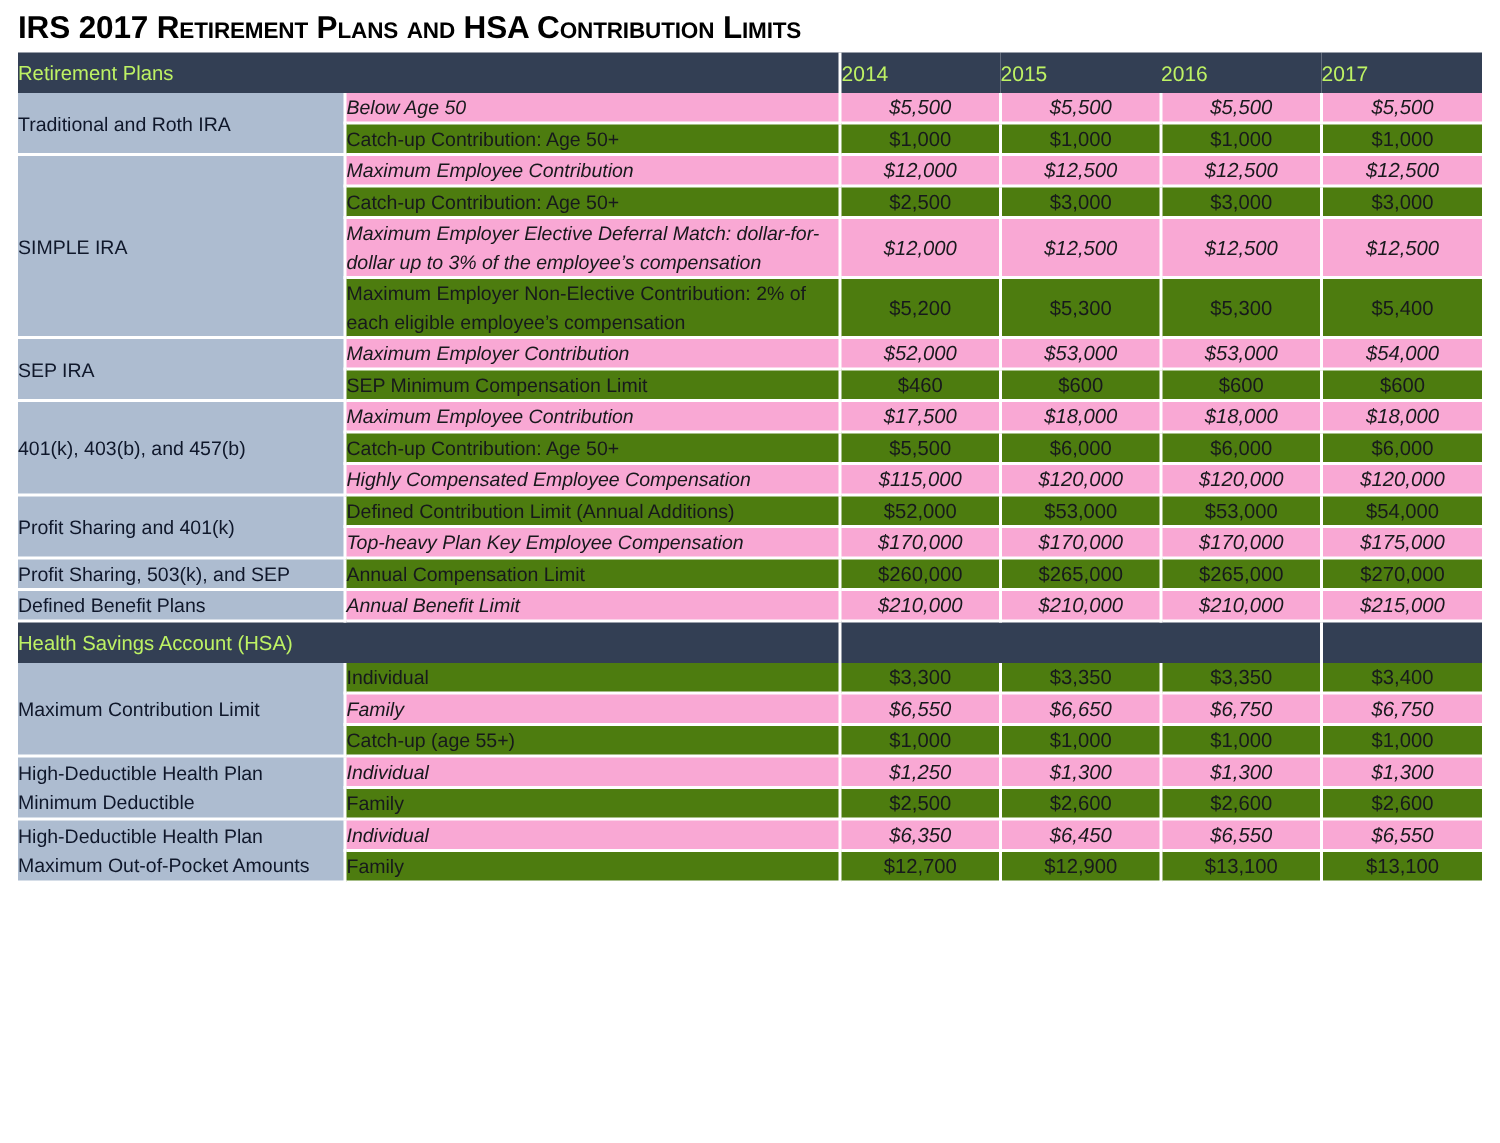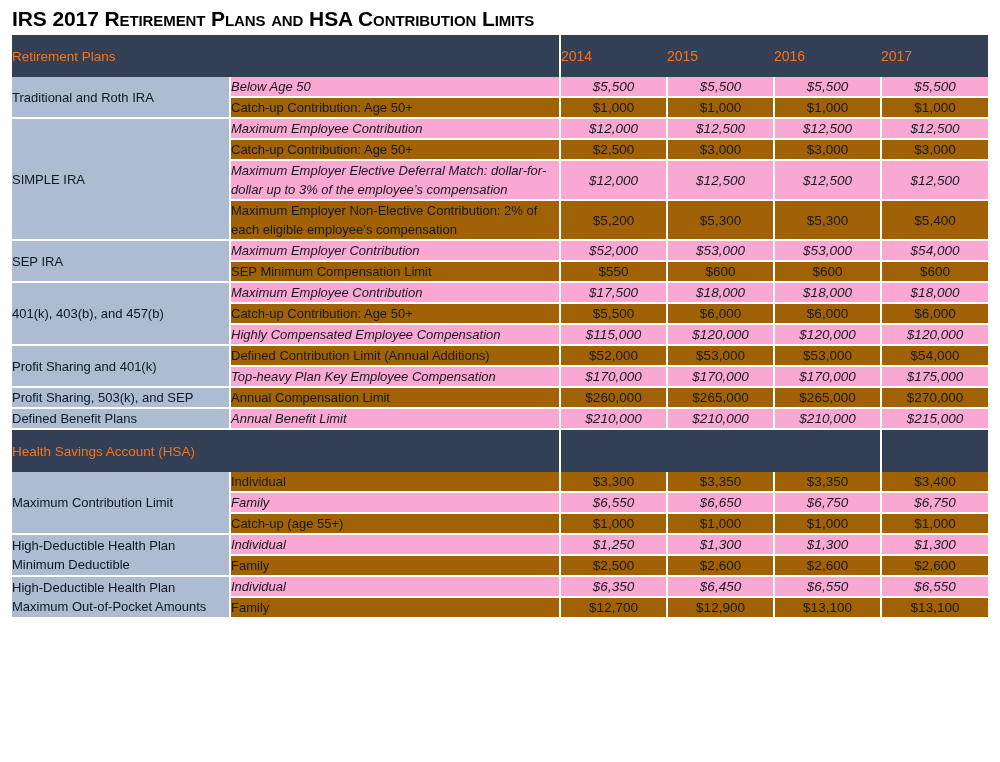--- a/index.html
+++ b/index.html
@@ -46,24 +46,24 @@
   }
 
   
   col.c-cat   { width: 218px; }
   col.c-desc  { width: 330px; }
   col.c-yr    { width: 107px; }
 
   
   .sec-head td {
     background: #333f54;
-    color: #f97316;
+    color: #bef264;
     font-size: 13.5px;
     font-weight: bold;
-    height: 42px;
+    height: 27px;
     padding: 0 0 0 10px;
     border-right: 2px solid #ffffff;
   }
   .sec-head td.yr {
     padding: 0;
     font-size: 14px;
     border-right: none;
   }
   .sec-head td.gap {
     background: #333f54;
@@ -98,21 +98,21 @@
   td.val {
     font-size: 13.5px;
     color: #17191c;
     text-align: center;
     border-right: 2px solid #ffffff;
   }
   td.val.last { border-right: none; }
 
   
   tr.dark td.desc, tr.dark td.val { background: #f9a8d4; font-style: italic; }
-  tr.light td.desc, tr.light td.val { background: #a16207; }
+  tr.light td.desc, tr.light td.val { background: #4d7c0f; }
 
   tr.rowline td.desc,
   tr.rowline td.val { border-bottom: 2px solid #ffffff; }
 </style>
 </head>
 <body>
 
 <div id="page-title">IRS 2017 Retirement Plans and HSA Contribution Limits</div>
 
 <div class="table-wrap">
@@ -180,21 +180,21 @@
         <tr class="dark rowline">
           <td class="cat" rowspan="2">SEP IRA</td>
           <td class="desc">Maximum Employer Contribution</td>
           <td class="val">$52,000</td>
           <td class="val">$53,000</td>
           <td class="val">$53,000</td>
           <td class="val last">$54,000</td>
         </tr>
         <tr class="light rowline">
           <td class="desc">SEP Minimum Compensation Limit</td>
-          <td class="val">$550</td>
+          <td class="val">$460</td>
           <td class="val">$600</td>
           <td class="val">$600</td>
           <td class="val last">$600</td>
         </tr>
         <tr class="dark rowline">
           <td class="cat" rowspan="3">401(k), 403(b), and 457(b)</td>
           <td class="desc">Maximum Employee Contribution</td>
           <td class="val">$17,500</td>
           <td class="val">$18,000</td>
           <td class="val">$18,000</td>

